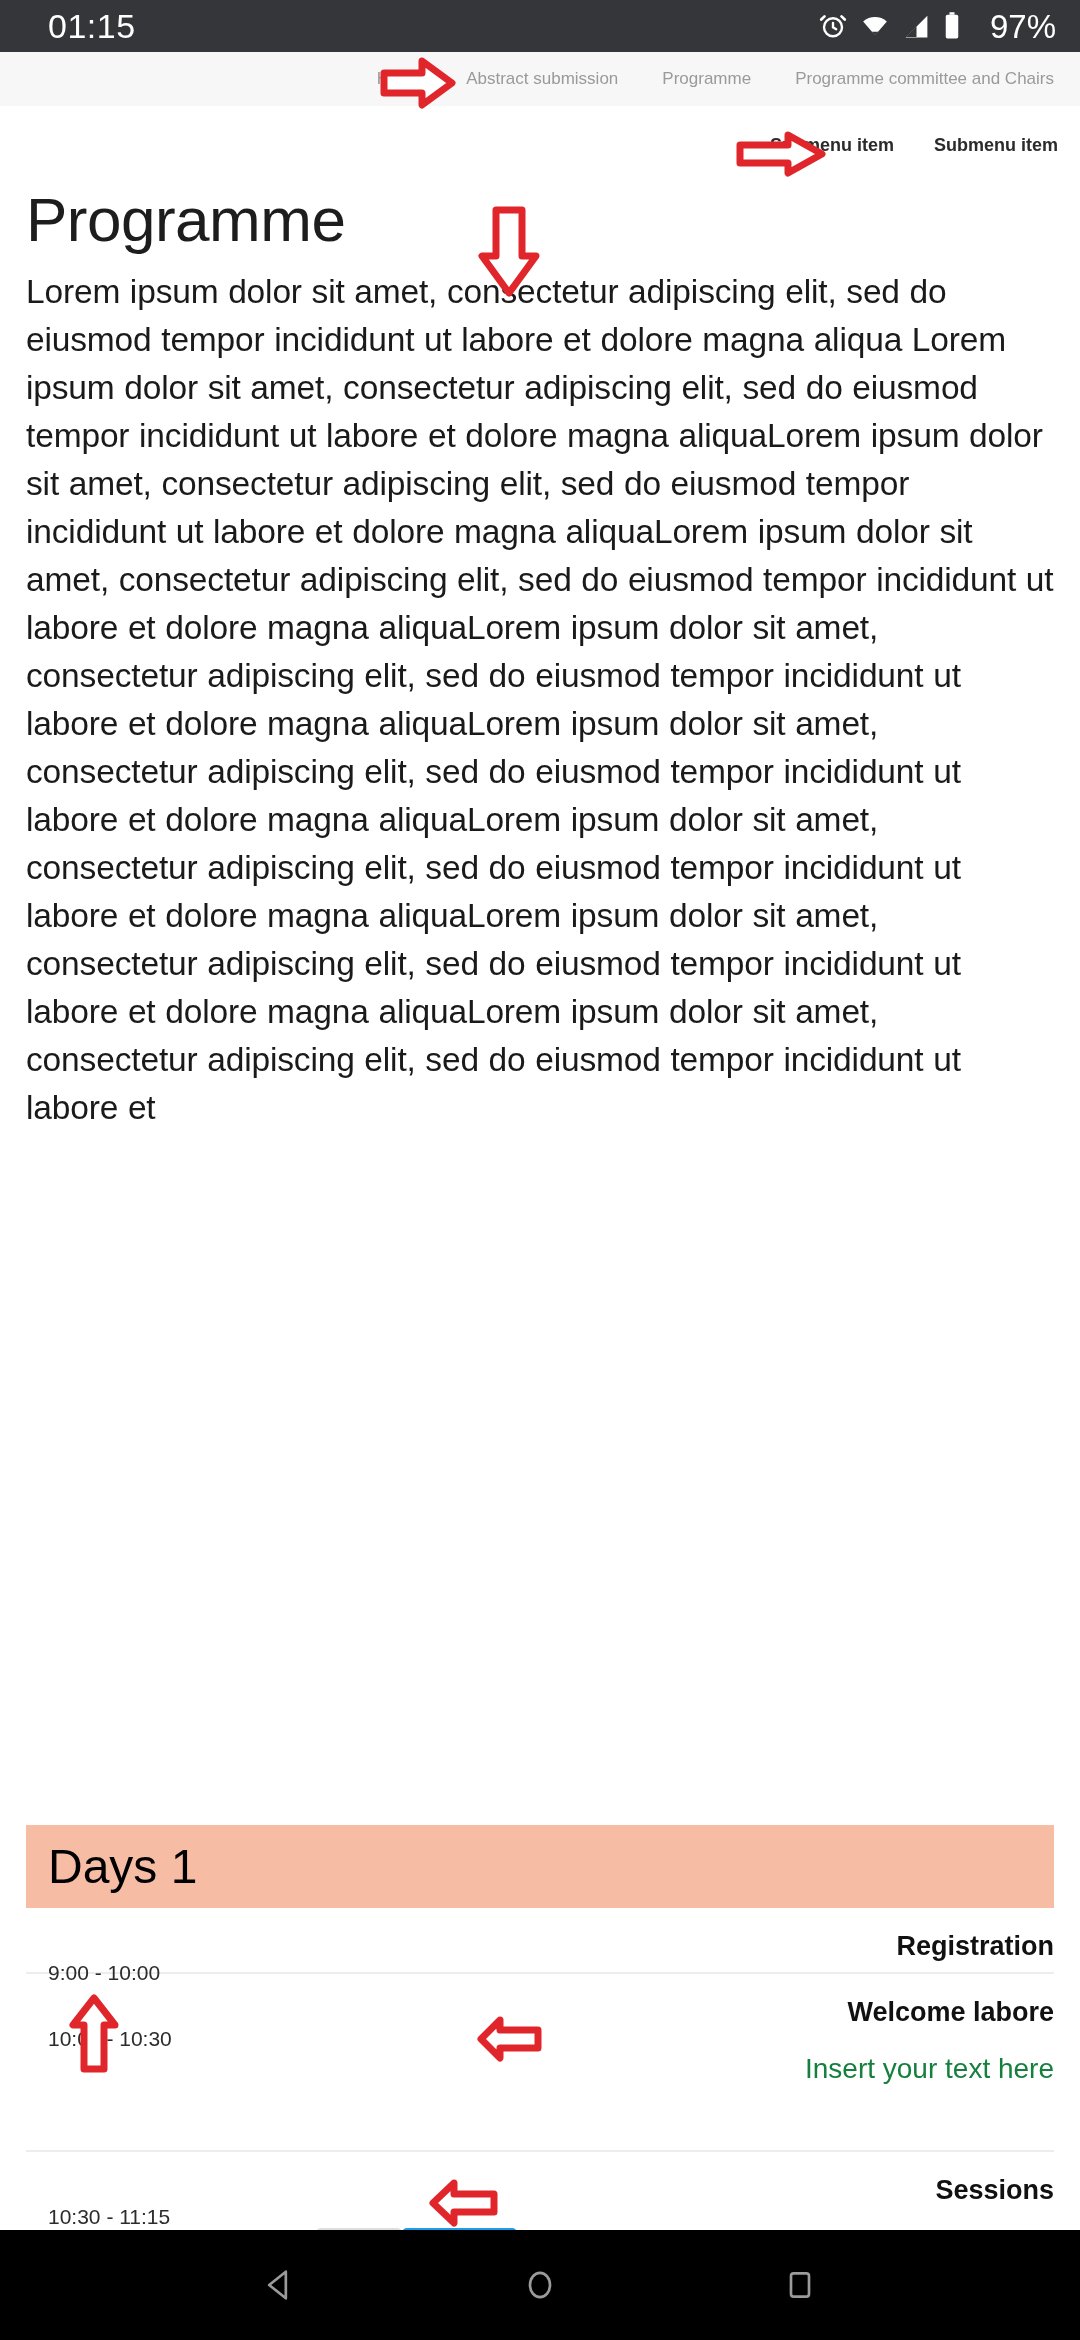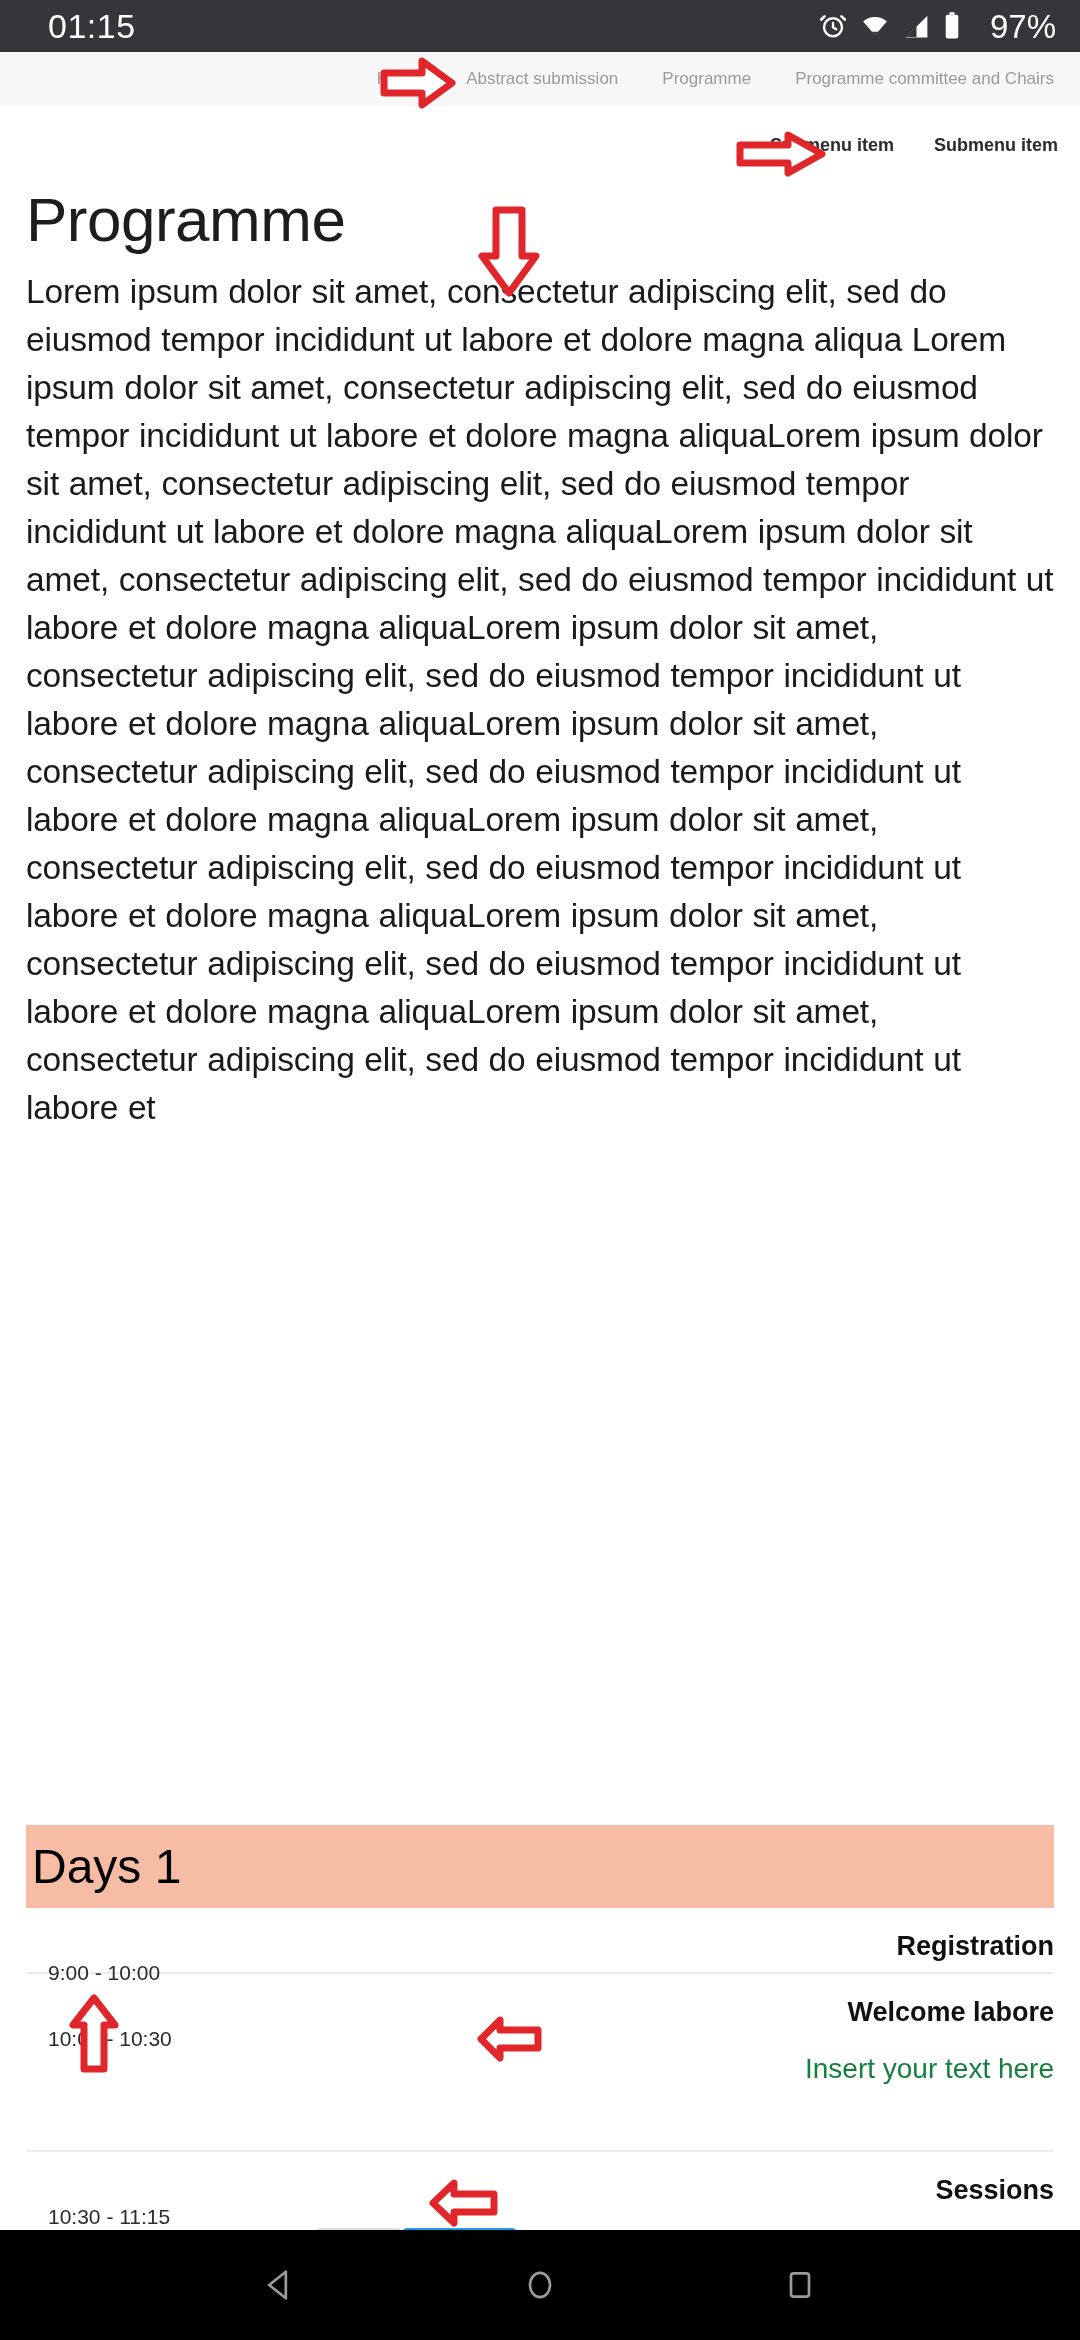--- a/index.html
+++ b/index.html
@@ -114,21 +114,21 @@
 
   
   .day-banner {
     position: absolute;
     top: 1825px; left: 26px;
     width: 1028px;
     height: 83px;
     background: #f7bca4;
     display: flex;
     align-items: center;
-    padding-left: 6px;
+    padding-left: 22px;
   }
   .day-banner-label {
     font-size: 48px;
     color: #000000;
     font-weight: 400;
     line-height: 1;
   }
 
   
   .schedule {

